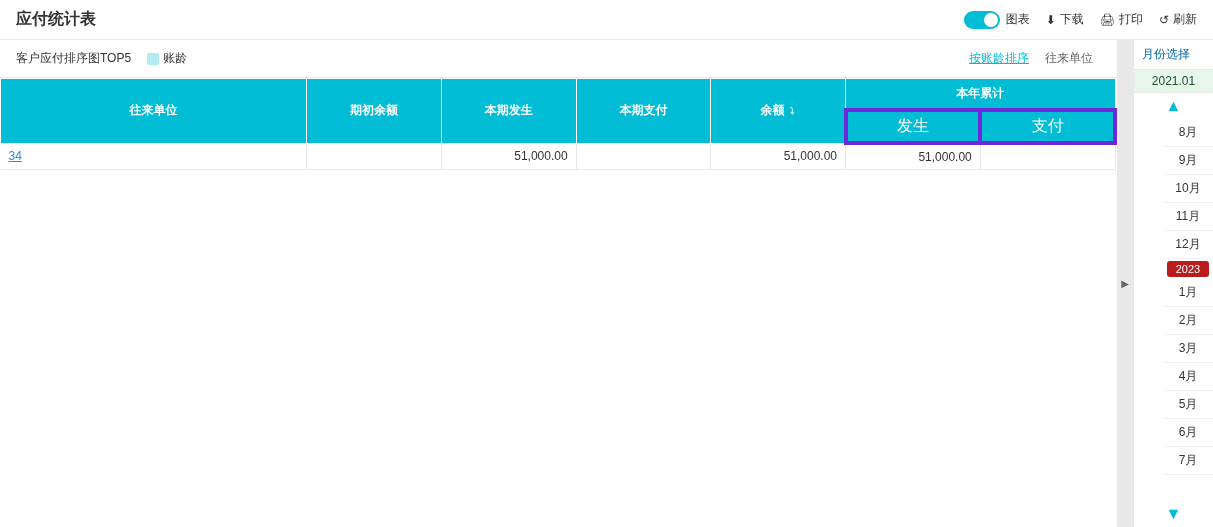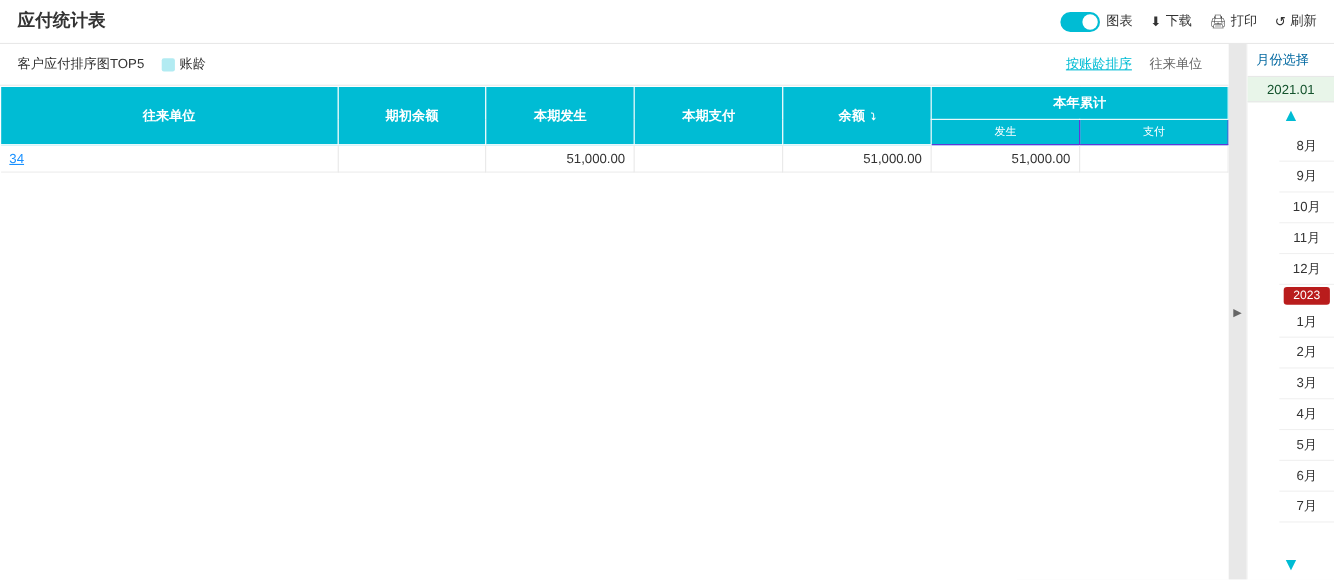--- a/index.html
+++ b/index.html
@@ -29,21 +29,21 @@
     .legend-dot { width: 12px; height: 12px; background: #b2ebf2; border-radius: 2px; }
     .chart-sort-btns { display: flex; gap: 0; }
     .sort-btn { padding: 2px 8px; font-size: 12px; cursor: pointer; border: none; background: none; color: #666; }
     .sort-btn.active { color: #00bcd4; text-decoration: underline; }
     
     
     .table-section { border-top: 1px solid #e8e8e8; }
     .table-wrapper { overflow-x: auto; }
     table { width: 100%; border-collapse: collapse; }
     .table-header-row th { background: #00bcd4; color: #fff; text-align: center; padding: 6px 8px; font-size: 12px; font-weight: bold; border: 1px solid #fff; }
-    .table-sub-header th { background: #00bcd4; color: #fff; text-align: center; padding: 4px 8px; font-size: 10px; font-weight: normal; border: 1px solid #6d28d9; }
+    .table-sub-header th { background: #00bcd4; color: #fff; text-align: center; padding: 4px 8px; font-size: 16px; font-weight: normal; border: 4px solid #6d28d9; }
     .table-data-row td { padding: 5px 8px; border-bottom: 1px solid #e8e8e8; border-right: 1px solid #e8e8e8; font-size: 12px; text-align: right; }
     .table-data-row td:first-child { text-align: left; }
     .cell-link { color: #1890ff; text-decoration: underline; cursor: pointer; }
     
     
     .sidebar { width: 80px; border-left: 1px solid #e8e8e8; background: #fff; display: flex; flex-direction: column; overflow: hidden; }
     .sidebar-header { background: #fff; padding: 6px 8px; font-size: 12px; color: #0369a1; border-bottom: 1px solid #e8e8e8; display: flex; align-items: center; justify-content: space-between; }
     .sidebar-current-year { background: #e8f5e9; padding: 4px 8px; font-size: 12px; color: #14532d; text-align: center; border-bottom: 1px solid #e8e8e8; }
     .sidebar-nav-btn { display: flex; align-items: center; justify-content: center; padding: 4px; cursor: pointer; color: #00bcd4; font-size: 16px; }
     .sidebar-month-list { flex: 1; overflow-y: auto; padding-left: 29px; }

